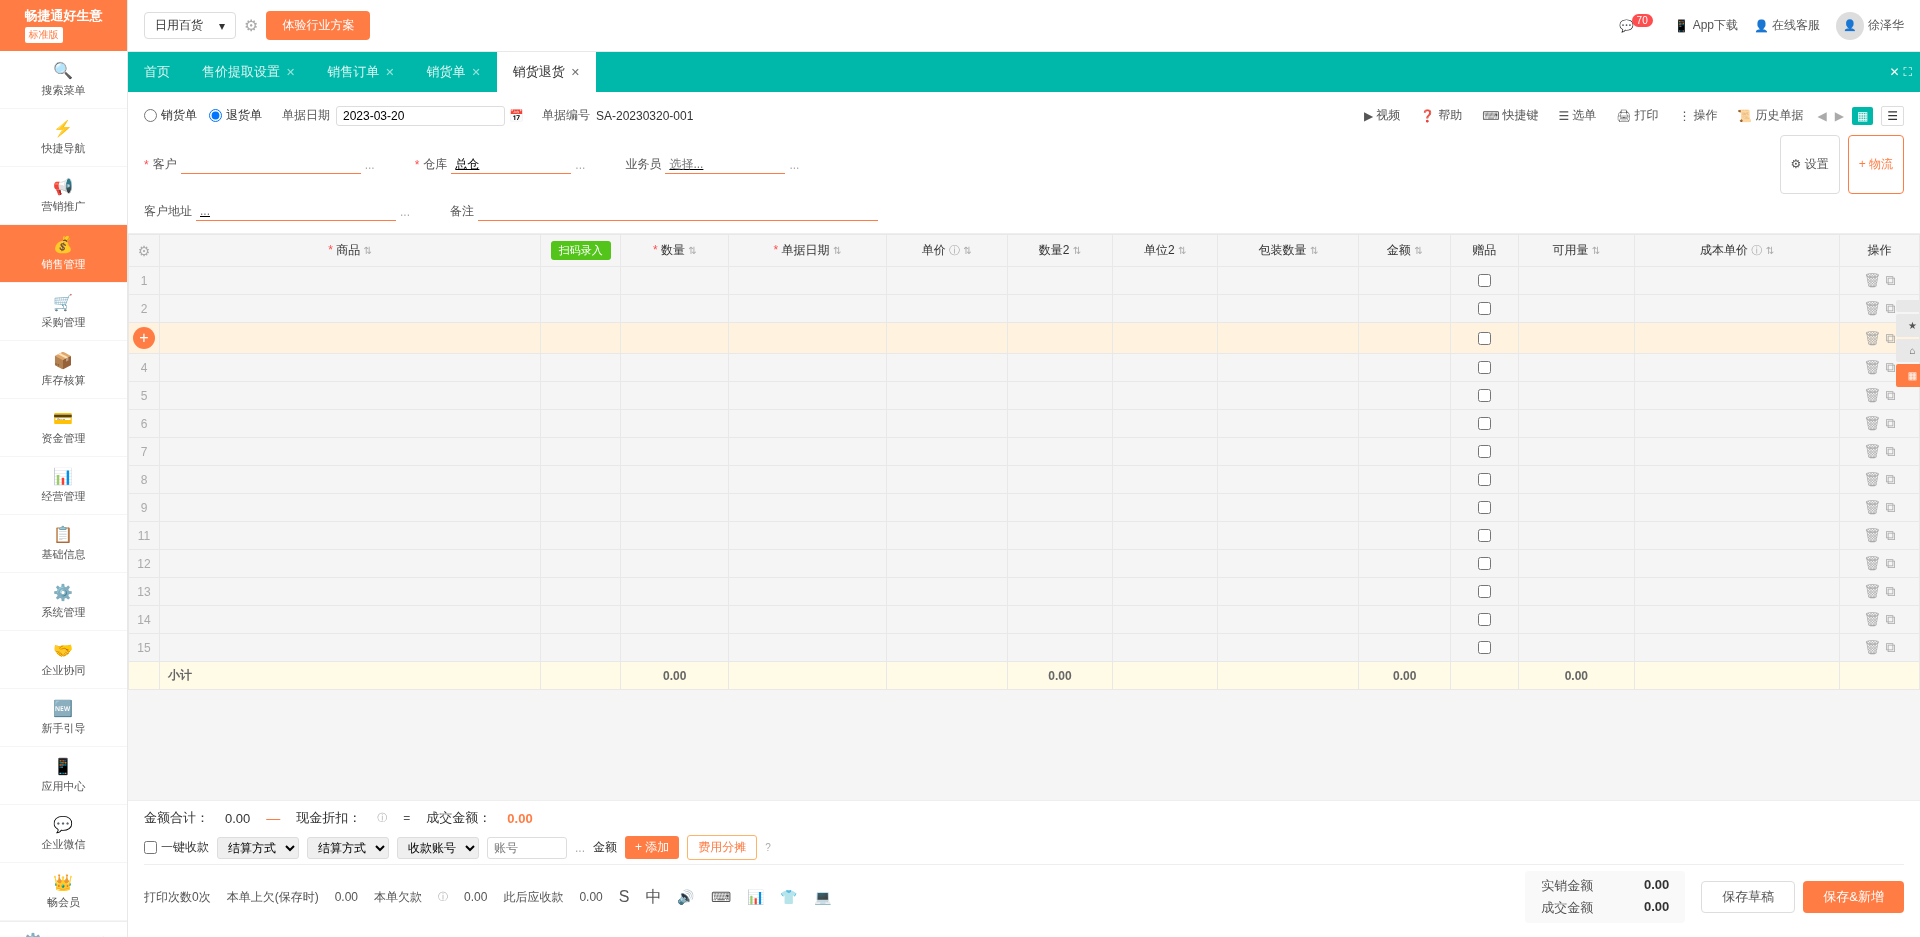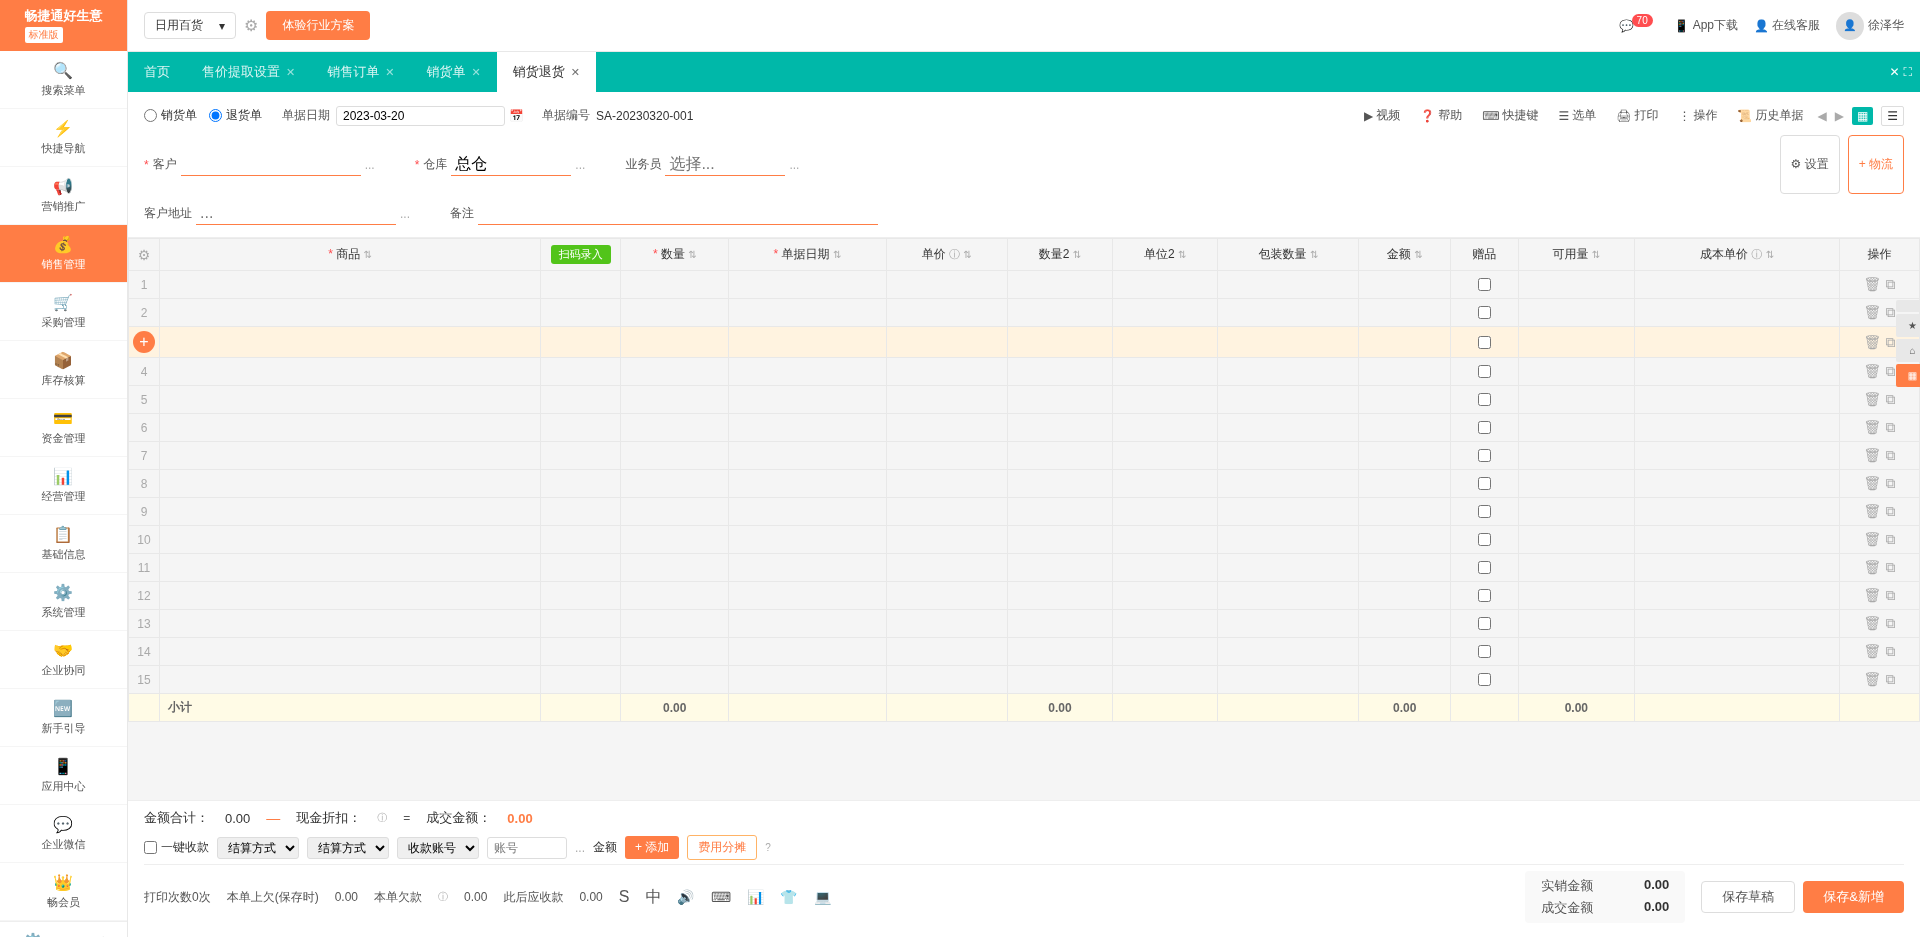--- a/index.html
+++ b/index.html
@@ -37,21 +37,21 @@
 
     
     .content { flex: 1; background: #f5f5f5; overflow: auto; display: flex; flex-direction: column; }
     .form-area { background: #fff; padding: 12px 16px; border-bottom: 1px solid #eee; }
     .form-row { display: flex; align-items: center; gap: 0; margin-bottom: 8px; }
     .form-row:last-child { margin-bottom: 0; }
     .radio-group { display: flex; gap: 12px; align-items: center; margin-right: 20px; }
     .radio-label { display: flex; align-items: center; gap: 4px; cursor: pointer; }
     .form-label { color: #ff4d4f; margin-right: 4px; }
     .form-label-normal { color: #555; margin-right: 4px; }
-    .form-input { border: none; border-bottom: 1px solid #ff7d45; padding: 2px 4px; flex: 1; font-size: 16px; outline: none; min-width: 120px; }
+    .form-input { border: none; border-bottom: 1px solid #ff7d45; padding: 2px 4px; flex: 1; font-size: 12px; outline: none; min-width: 120px; text-decoration: underline; }
     .form-dots { color: #aaa; margin-left: 4px; cursor: pointer; }
     .field-group { display: flex; align-items: center; margin-right: 40px; }
     .toolbar-right { margin-left: auto; display: flex; align-items: center; gap: 8px; }
     .toolbar-btn { display: flex; align-items: center; gap: 3px; cursor: pointer; font-size: 12px; color: #555; padding: 3px 6px; border-radius: 3px; }
     .settings-btn { background: #fff; border: 1px solid #ddd; border-radius: 4px; padding: 4px 10px; font-size: 12px; cursor: pointer; color: #555; }
     .add-btn { background: #fff; border: 1px solid #ff7d45; border-radius: 4px; padding: 20px 10px; font-size: 12px; cursor: pointer; color: #ff7d45; }
 
     
     .table-area { flex: 1; overflow: auto; }
     .data-table { width: 100%; border-collapse: collapse; font-size: 12px; }
@@ -639,45 +639,20 @@
               <td></td>
               <td></td>
               <td>
                 <div class="action-icons">
                   <span class="action-icon">🗑</span>
                   <span class="action-icon">⧉</span>
                 </div>
               </td>
             </tr>
           <tr>
-              <td class="row-num">10</td>
-              <td></td>
-              <td></td>
-              <td></td>
-              <td></td>
-              <td></td>
-              <td></td>
-              <td></td>
-              <td></td>
-              <td></td>
-              <td>
-                <div class="checkbox-cell">
-                  <input type="checkbox" style="">
-                </div>
-              </td>
-              <td></td>
-              <td></td>
-              <td>
-                <div class="action-icons">
-                  <span class="action-icon">🗑</span>
-                  <span class="action-icon">⧉</span>
-                </div>
-              </td>
-            </tr>
-          <tr>
               <td class="row-num">11</td>
               <td></td>
               <td></td>
               <td></td>
               <td></td>
               <td></td>
               <td></td>
               <td></td>
               <td></td>
               <td></td>

